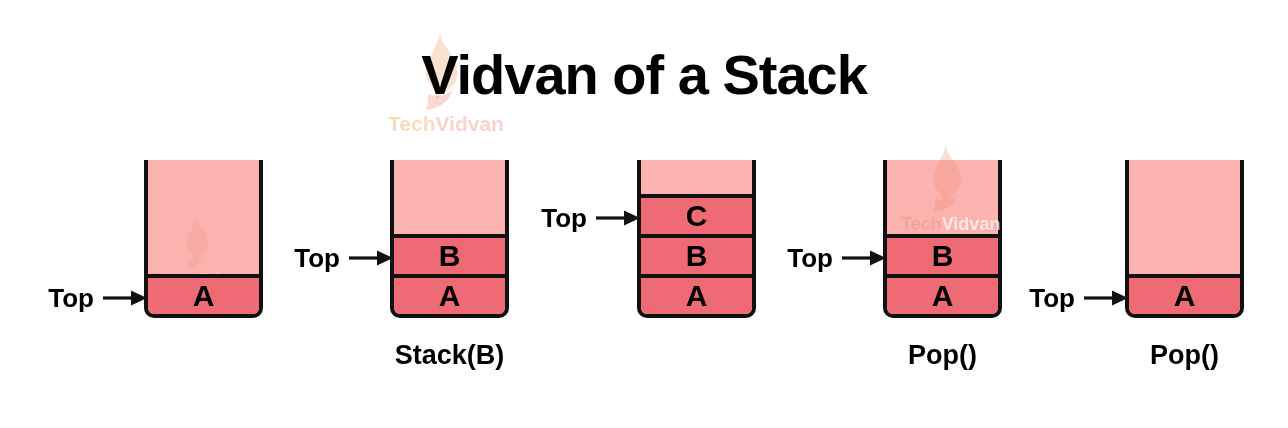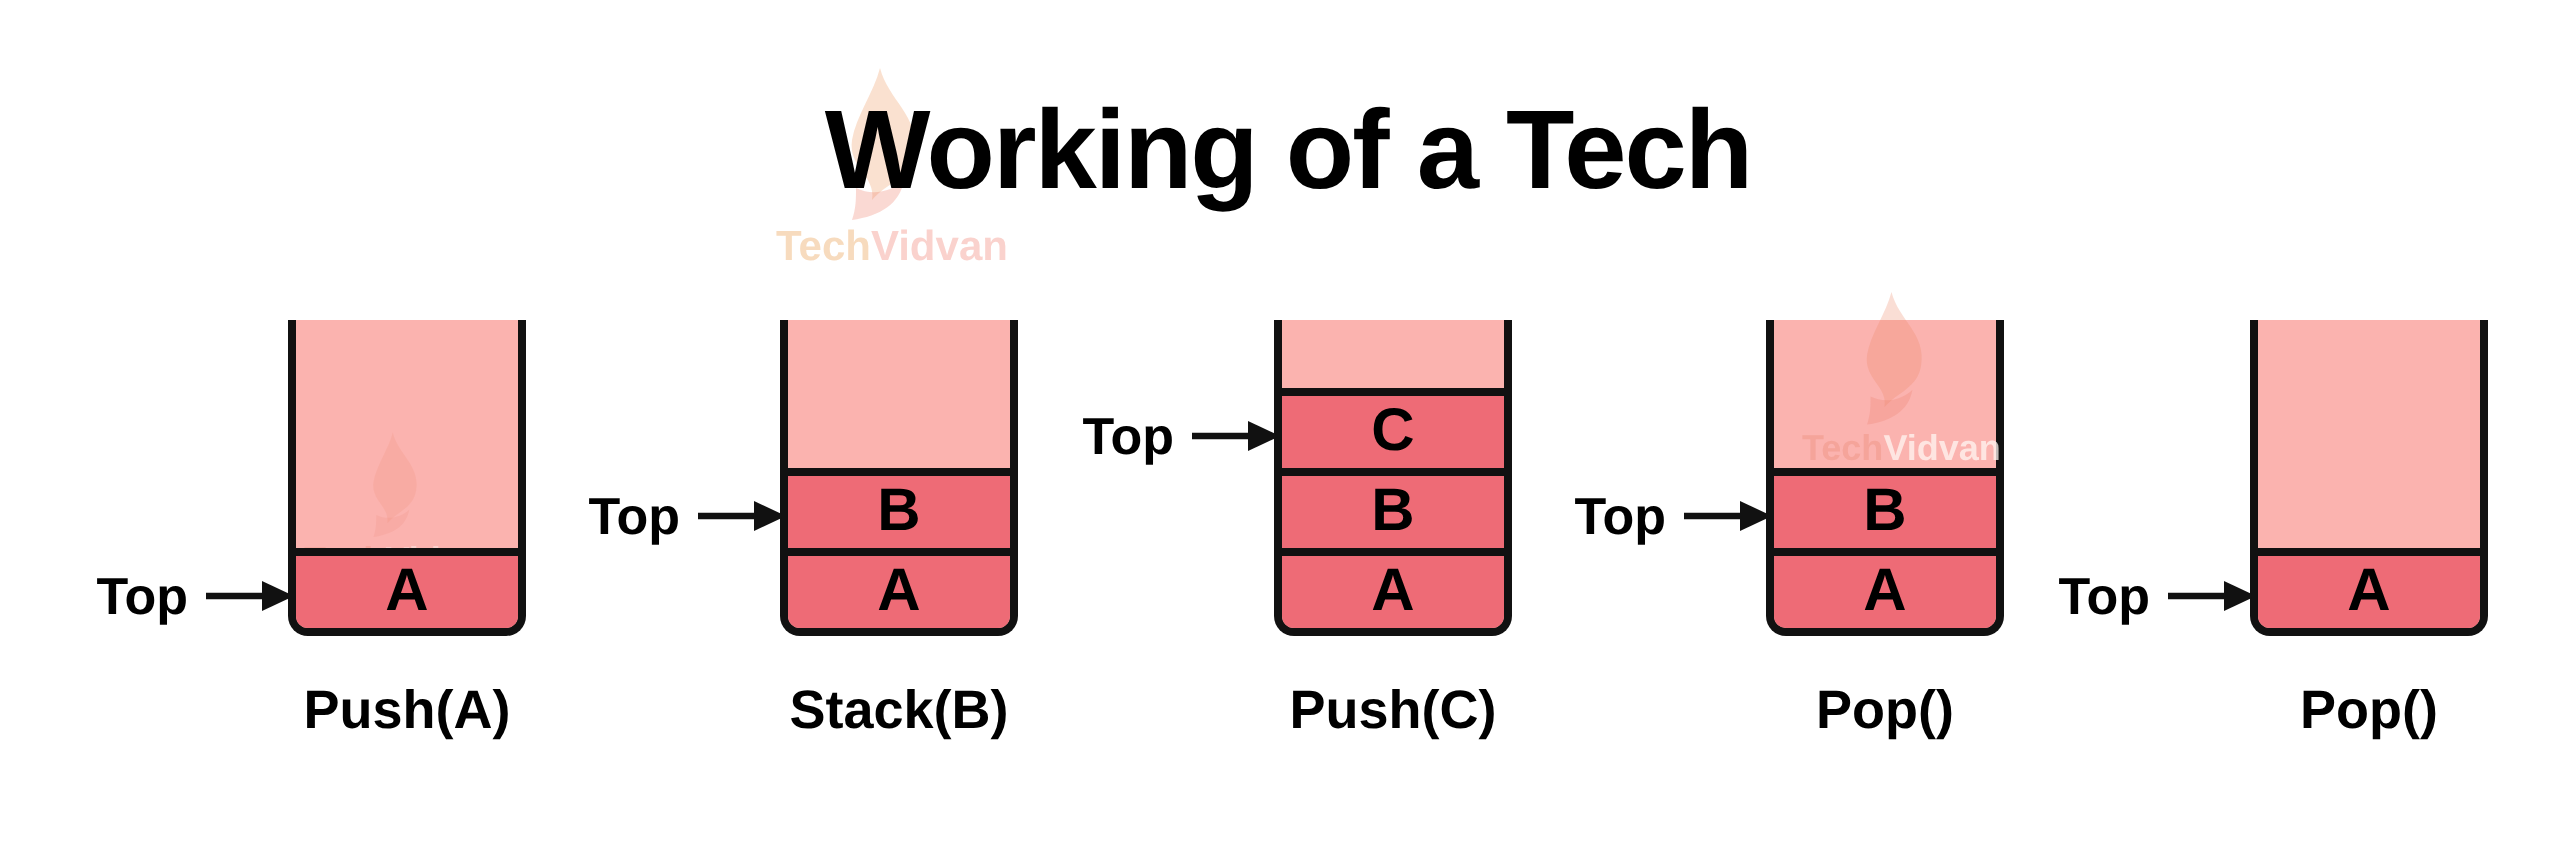--- a/index.html
+++ b/index.html
@@ -75,41 +75,40 @@
 <div class="canvas">
 
   <div class="watermark wm-title">
     <svg class="wm-flame" width="64" height="78" viewBox="0 0 64 78">
       <path d="M34 0 C38 16 54 24 51 42 C49 55 38 57 30 66 C32 54 18 50 20 36 C22 24 31 12 34 0 Z" fill="rgba(242,170,120,0.35)"></path>
       <path d="M22 60 C30 64 40 62 46 56 C44 68 34 74 20 76 C22 70 22 66 22 60 Z" fill="rgba(238,130,110,0.30)"></path>
     </svg>
     <div class="wm-text"><span class="wm-tech">Tech</span><span class="wm-vidvan">Vidvan</span></div>
   </div>
 
-  <h1 class="title">Working of a Tech</h1>
+  <h1 class="title">Vidvan of a Stack</h1>
 
   <div class="figure" style="left:144px">
     <div class="pointer" style="top:122px">
       <span class="top-label">Top</span>
       <svg class="arrow-svg" width="44" height="18" viewBox="0 0 44 18">
         <line x1="0" y1="9" x2="30" y2="9" stroke="#111" stroke-width="3.2"></line>
         <polygon points="28,1.5 44,9 28,16.5" fill="#111"></polygon>
       </svg>
     </div>
     <div class="watermark wm-stack1">
       <svg class="wm-flame" width="44" height="54" viewBox="0 0 64 78">
         <path d="M34 0 C38 16 54 24 51 42 C49 55 38 57 30 66 C32 54 18 50 20 36 C22 24 31 12 34 0 Z" fill="rgba(240,140,110,0.18)"></path>
         <path d="M22 60 C30 64 40 62 46 56 C44 68 34 74 20 76 C22 70 22 66 22 60 Z" fill="rgba(238,130,110,0.15)"></path>
       </svg>
       <div class="wm-text"><span class="wm-tech">Tech</span><span class="wm-vidvan">Vidvan</span></div>
     </div>
     <div class="stack-box">
       <div class="cell">A</div>
     </div>
-    <div class="op-label">Push(A)</div>
   </div>
 
   <div class="figure" style="left:390px">
     <div class="pointer" style="top:82px">
       <span class="top-label">Top</span>
       <svg class="arrow-svg" width="44" height="18" viewBox="0 0 44 18">
         <line x1="0" y1="9" x2="30" y2="9" stroke="#111" stroke-width="3.2"></line>
         <polygon points="28,1.5 44,9 28,16.5" fill="#111"></polygon>
       </svg>
     </div>
@@ -126,21 +125,20 @@
       <svg class="arrow-svg" width="44" height="18" viewBox="0 0 44 18">
         <line x1="0" y1="9" x2="30" y2="9" stroke="#111" stroke-width="3.2"></line>
         <polygon points="28,1.5 44,9 28,16.5" fill="#111"></polygon>
       </svg>
     </div>
     <div class="stack-box">
       <div class="cell">C</div>
       <div class="cell">B</div>
       <div class="cell">A</div>
     </div>
-    <div class="op-label">Push(C)</div>
   </div>
 
   <div class="figure" style="left:883px">
     <div class="pointer" style="top:82px">
       <span class="top-label">Top</span>
       <svg class="arrow-svg" width="44" height="18" viewBox="0 0 44 18">
         <line x1="0" y1="9" x2="30" y2="9" stroke="#111" stroke-width="3.2"></line>
         <polygon points="28,1.5 44,9 28,16.5" fill="#111"></polygon>
       </svg>
     </div>

